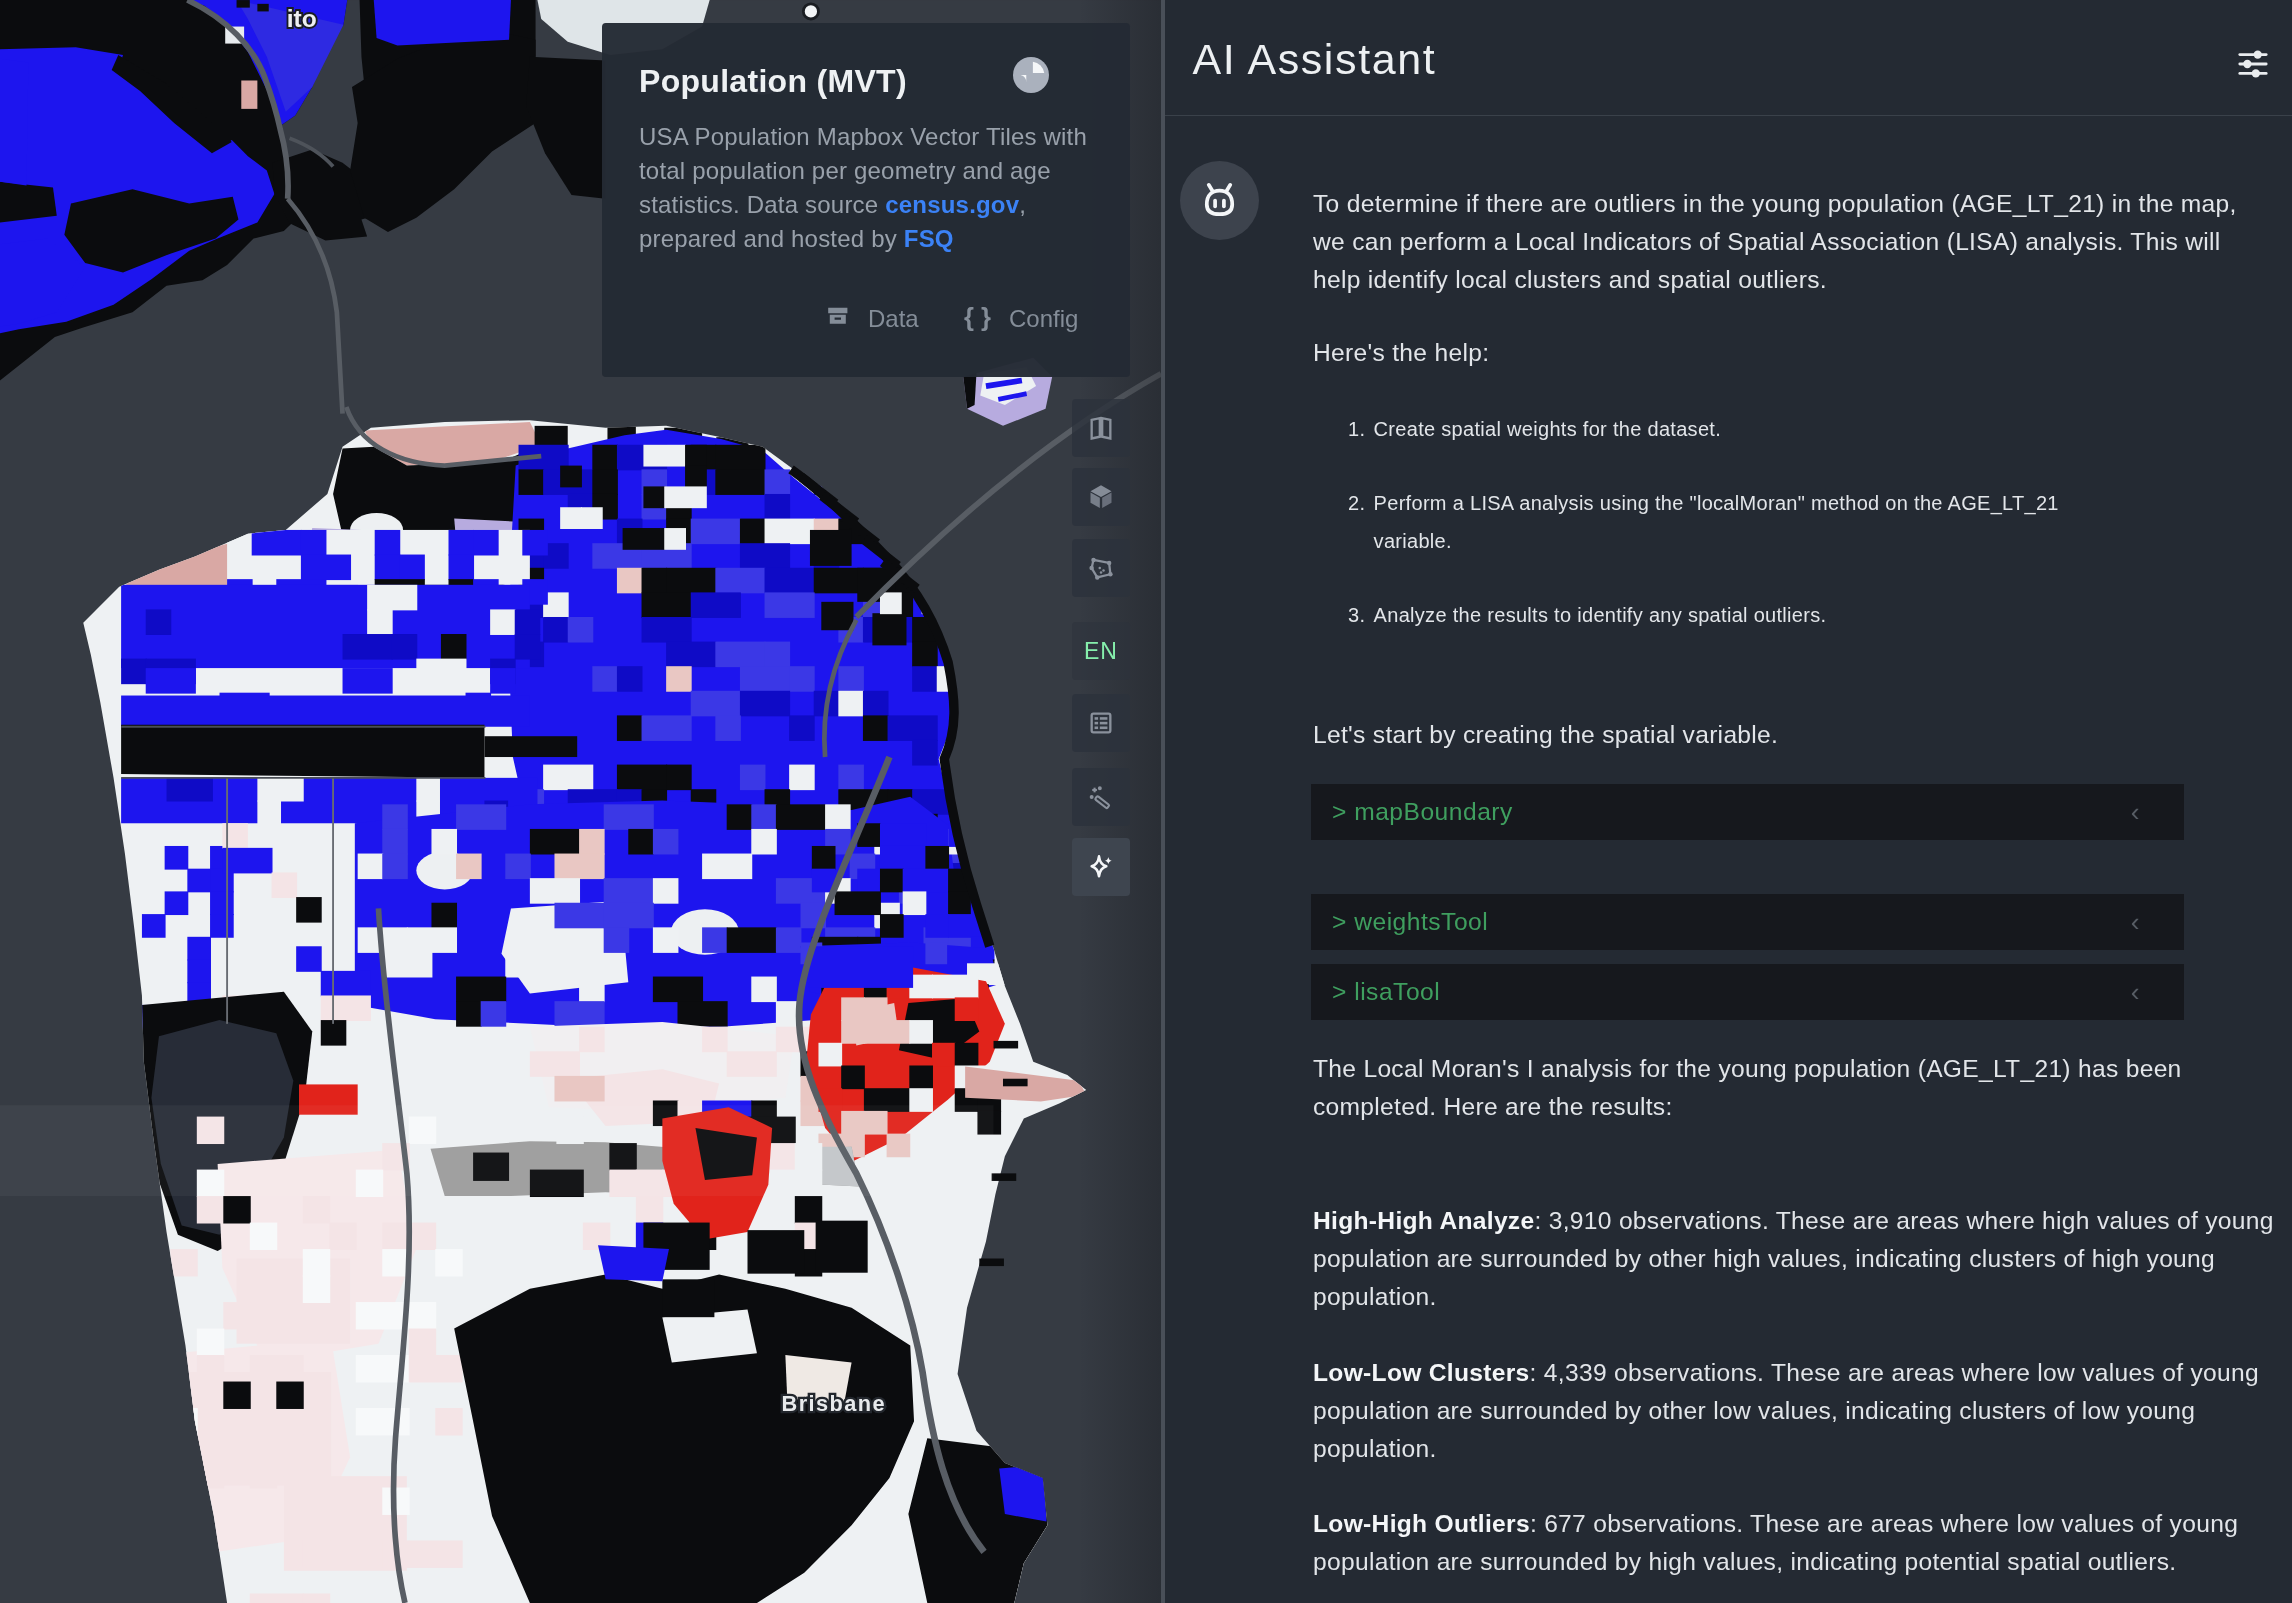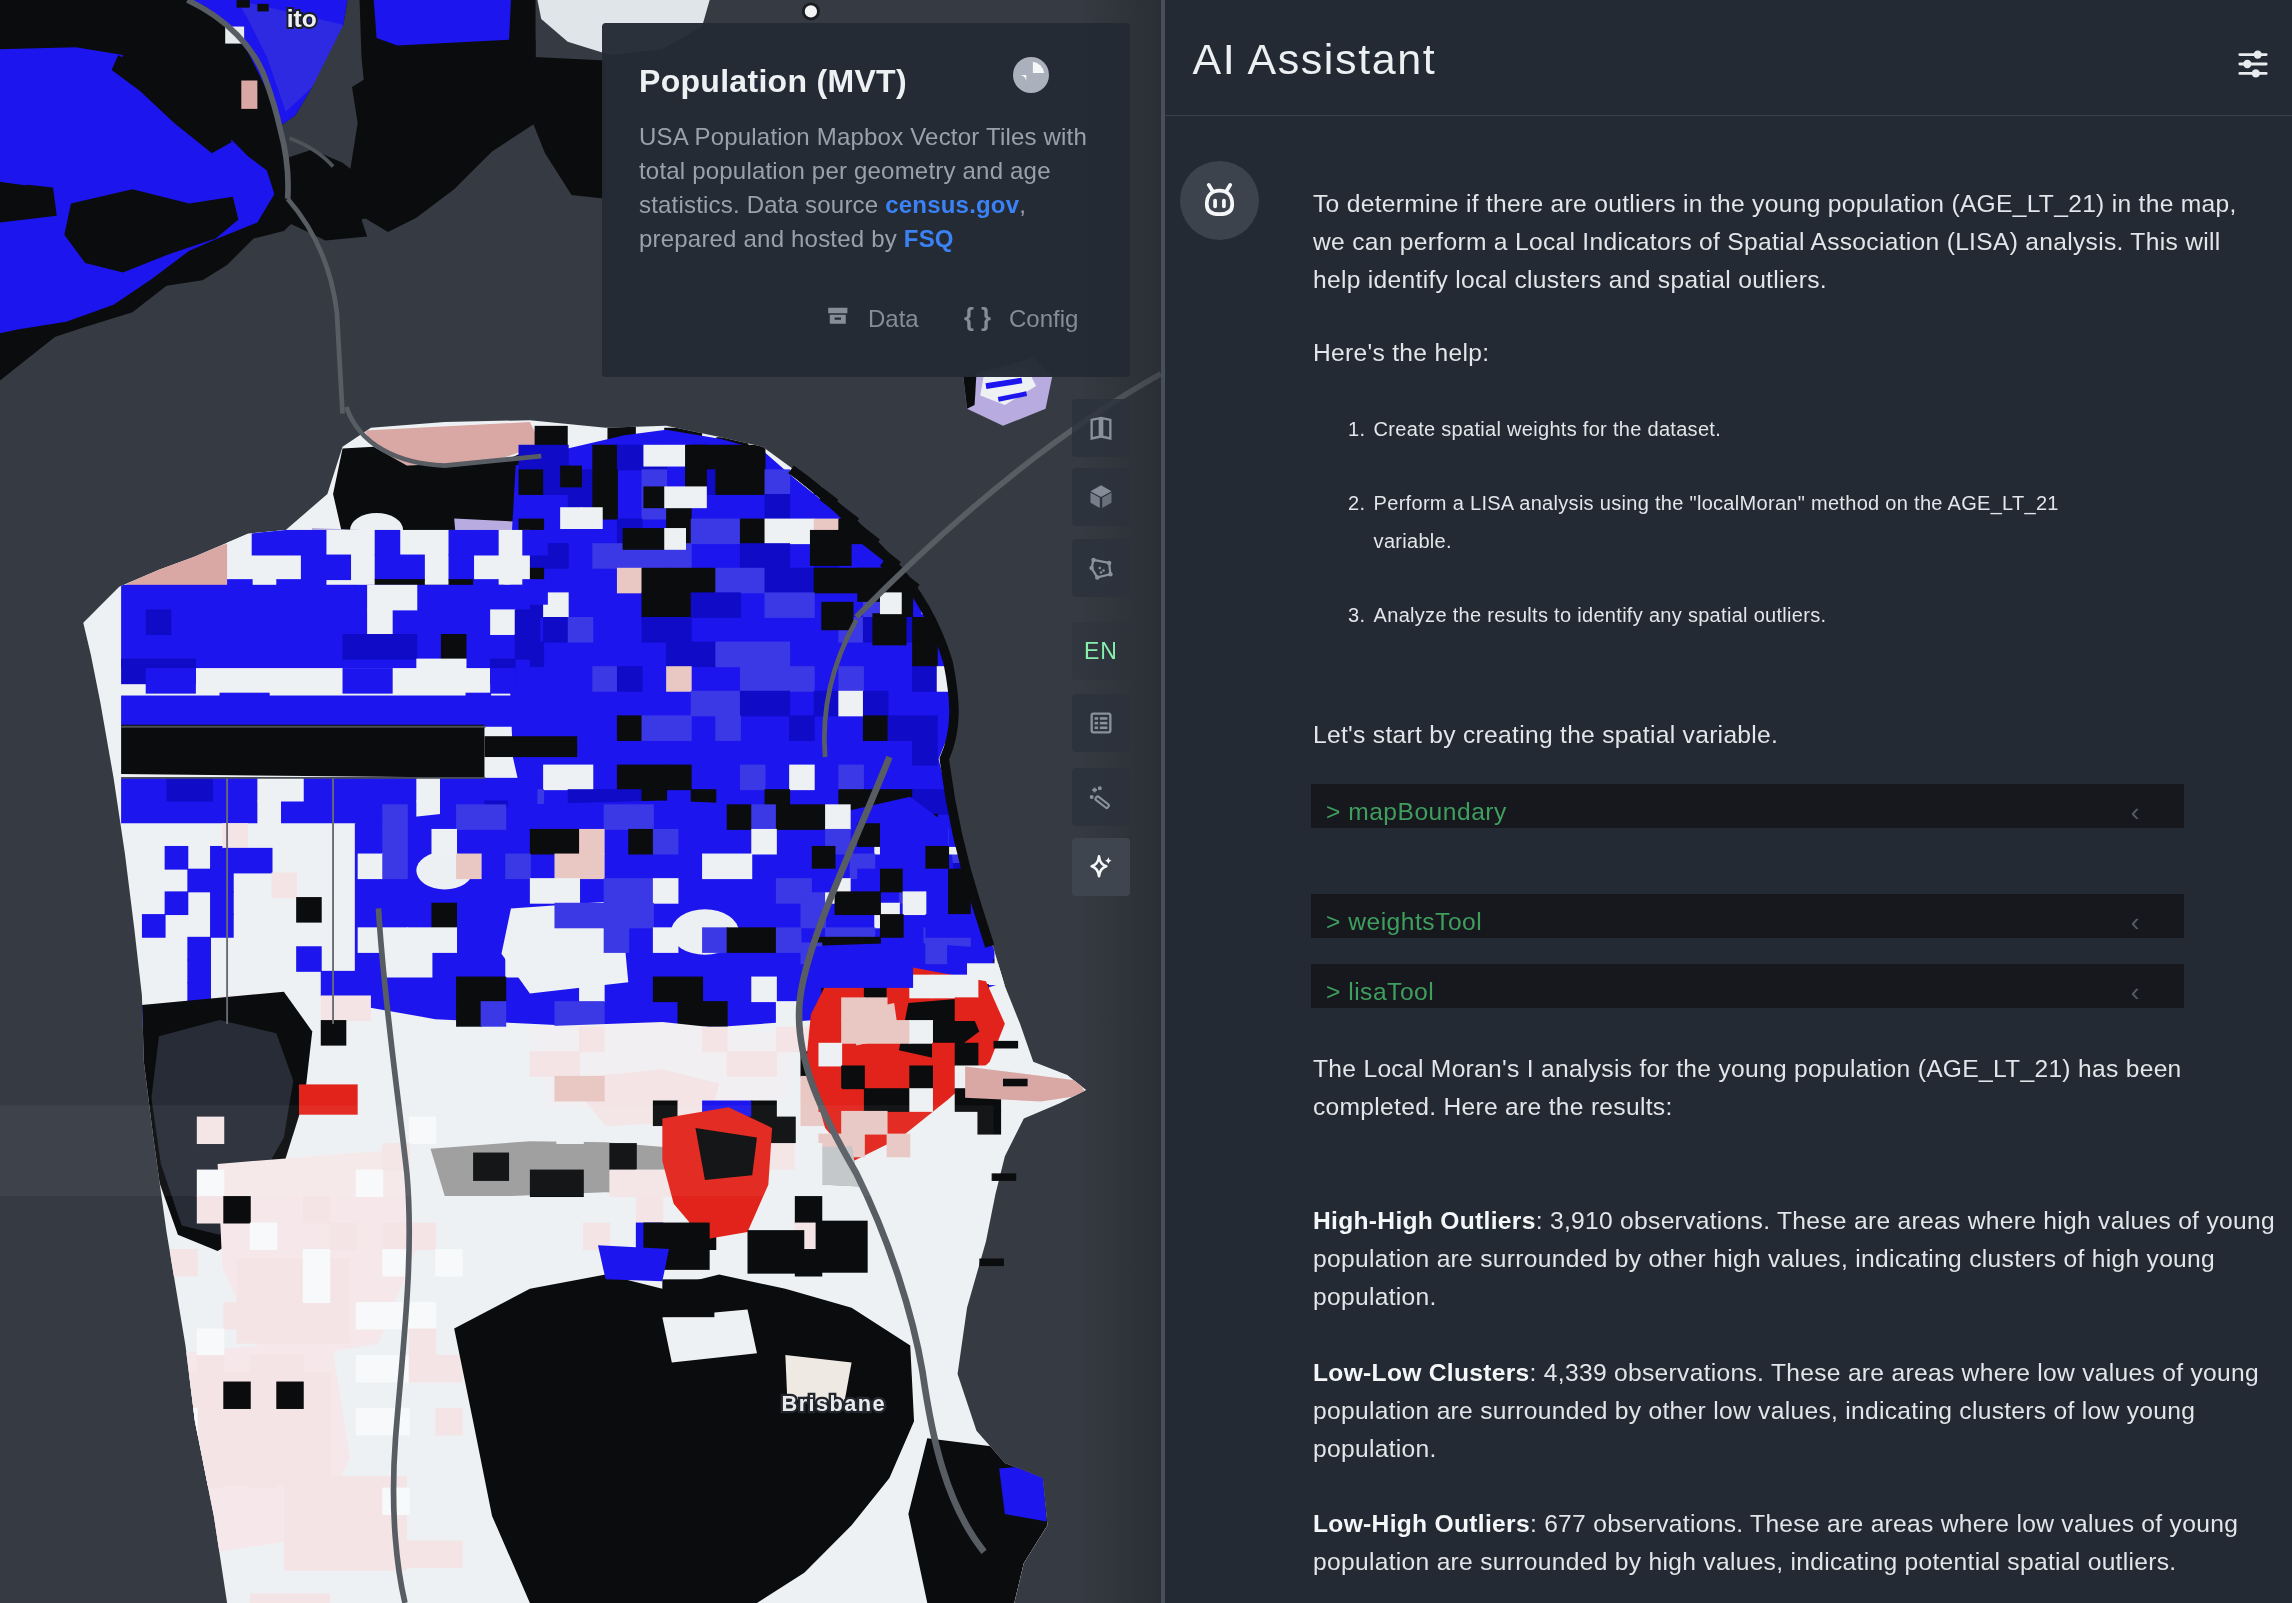--- a/index.html
+++ b/index.html
@@ -11,22 +11,22 @@
   background:#242a33;border-left:4.7px solid #494f58;}
 #ptitle{position:absolute;left:27.4px;top:35px;font-size:43px;letter-spacing:1.6px;color:#edf0f2;font-weight:400;}
 #pdivider{position:absolute;left:0;top:115px;width:100%;height:0.9px;background:#3a414a;}
 #sliders{position:absolute;left:1072px;top:48px;}
 #avatar{position:absolute;left:15px;top:161px;width:79px;height:79px;border-radius:50%;
   background:#3d434d;display:flex;align-items:center;justify-content:center;}
 .msg{position:absolute;left:148px;white-space:nowrap;color:#e2e5e9;font-size:24.6px;line-height:38px;letter-spacing:0.3px;}
 .b{font-weight:bold;color:#f4f6f8;}
 .litem{position:absolute;left:183px;white-space:nowrap;color:#e2e5e9;font-size:20px;line-height:38px;letter-spacing:0.3px;}
 .lnum{display:inline-block;width:25.6px;}
-.tool{position:absolute;left:146px;width:873px;height:44px;background:#16181d;
-  color:#3f9f5f;font-size:24.6px;line-height:56px;padding-left:15px;letter-spacing:0.5px;}
+.tool{position:absolute;left:146px;width:873px;height:56px;background:#16181d;
+  color:#3f9f5f;font-size:24.6px;line-height:56px;padding-left:21px;letter-spacing:0.5px;}
 .tool .chev{position:absolute;right:44px;top:0;color:#565c64;font-size:26.5px;}
 #card{position:absolute;left:602px;top:23px;width:528px;height:354px;background:rgba(36,42,52,0.97);
   border-radius:3.8px;}
 #cardtitle{position:absolute;left:37px;top:40px;font-size:32px;font-weight:bold;color:#eef1f3;letter-spacing:0.3px;}
 #cardicon{position:absolute;left:411px;top:34px;}
 #carddesc{position:absolute;left:37px;top:97px;width:485px;font-size:24px;line-height:34px;color:#99a1ab;letter-spacing:0.2px;}
 #cardfoot{position:absolute;left:0;top:278px;width:100%;color:#848d98;font-size:24px;}
 .tile{position:absolute;left:1072px;width:58px;height:58px;border-radius:3.8px;
   display:flex;align-items:center;justify-content:center;}
 </style></head>
@@ -660,18 +660,18 @@
     <div class="msg" style="top:185px;">To determine if there are outliers in the young population (AGE_LT_21) in the map,<br>we can perform a Local Indicators of Spatial Association (LISA) analysis. This will<br>help identify local clusters and spatial outliers.</div>
     <div class="msg" style="top:334px;">Here's the help:</div>
     <div class="litem" style="top:410px;"><span class="lnum">1.</span>Create spatial weights for the dataset.</div>
     <div class="litem" style="top:484px;"><span class="lnum">2.</span>Perform a LISA analysis using the "localMoran" method on the AGE_LT_21<br><span class="lnum"></span>variable.</div>
     <div class="litem" style="top:596px;"><span class="lnum">3.</span>Analyze the results to identify any spatial outliers.</div>
     <div class="msg" style="top:716px;">Let's start by creating the spatial variable.</div>
     <div class="tool" style="top:784px;">&gt; mapBoundary<span class="chev">‹</span></div>
     <div class="tool" style="top:874px;margin-top:20px;">&gt; weightsTool<span class="chev">‹</span></div>
     <div class="tool" style="top:964px;">&gt; lisaTool<span class="chev">‹</span></div>
     <div class="msg" style="top:1050px;">The Local Moran's I analysis for the young population (AGE_LT_21) has been<br>completed. Here are the results:</div>
-    <div class="msg" style="top:1202px;"><span class="b">High-High Outliers</span>: 3,910 observations. These are areas where high values of young<br>population are surrounded by other high values, indicating clusters of high young<br>population.</div>
+    <div class="msg" style="top:1202px;"><span class="b">High-High Analyze</span>: 3,910 observations. These are areas where high values of young<br>population are surrounded by other high values, indicating clusters of high young<br>population.</div>
     <div class="msg" style="top:1354px;"><span class="b">Low-Low Clusters</span>: 4,339 observations. These are areas where low values of young<br>population are surrounded by other low values, indicating clusters of low young<br>population.</div>
     <div class="msg" style="top:1505px;"><span class="b">Low-High Outliers</span>: 677 observations. These are areas where low values of young<br>population are surrounded by high values, indicating potential spatial outliers.</div>
   </div>
 </div>
 
 
 </body></html>

